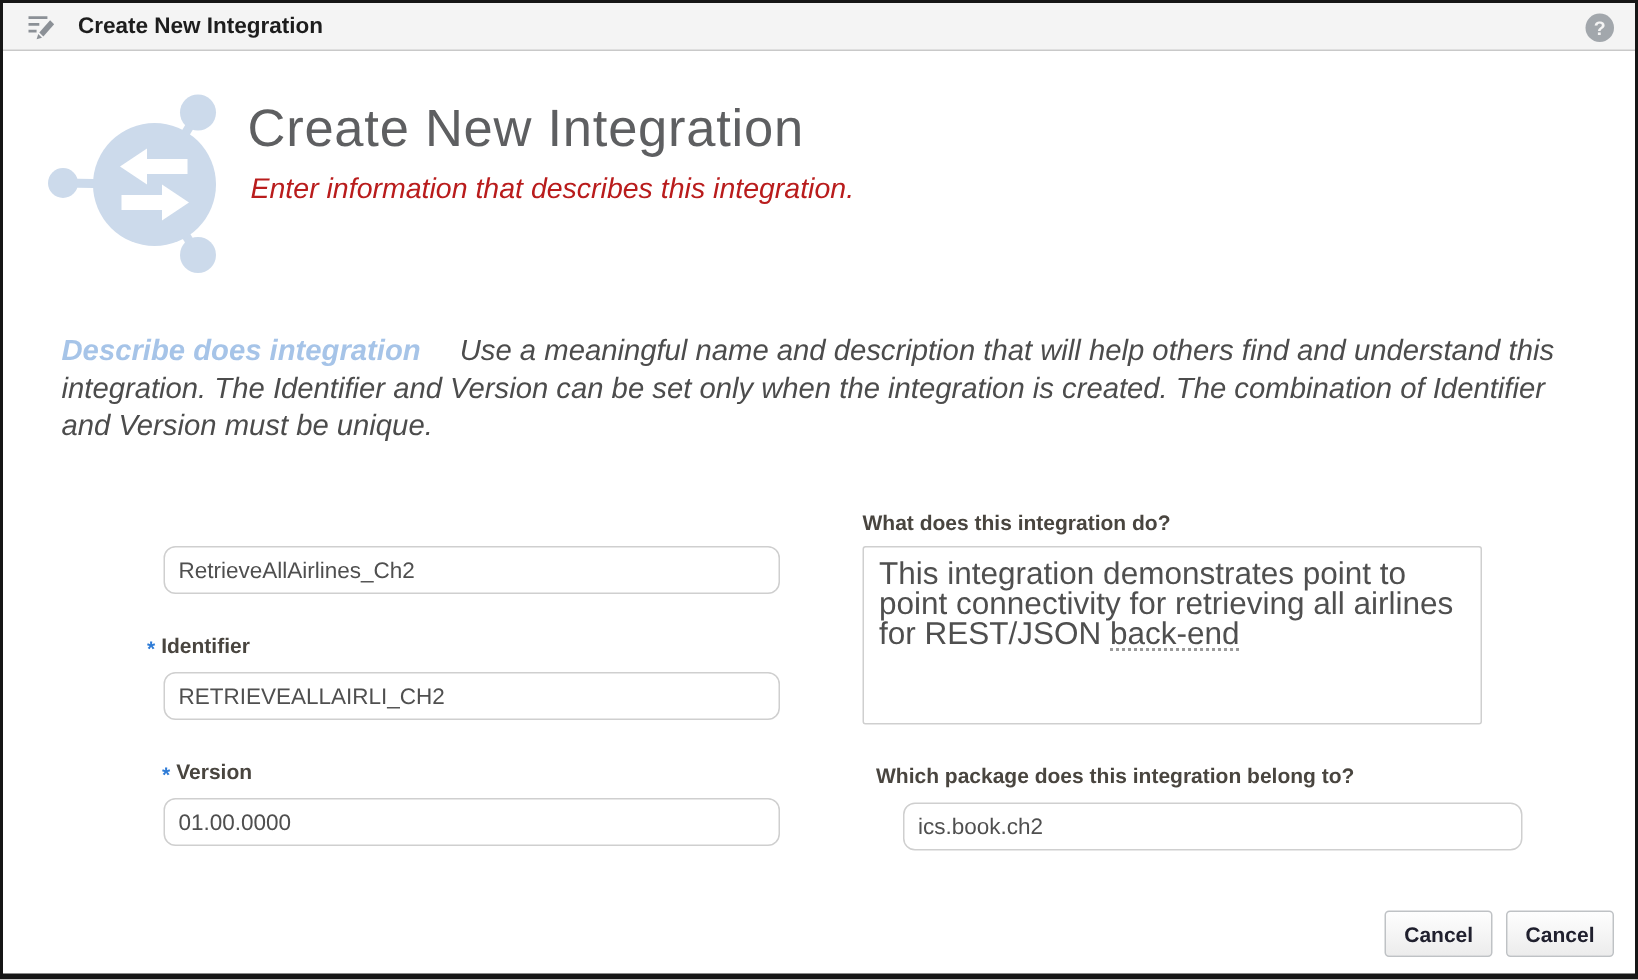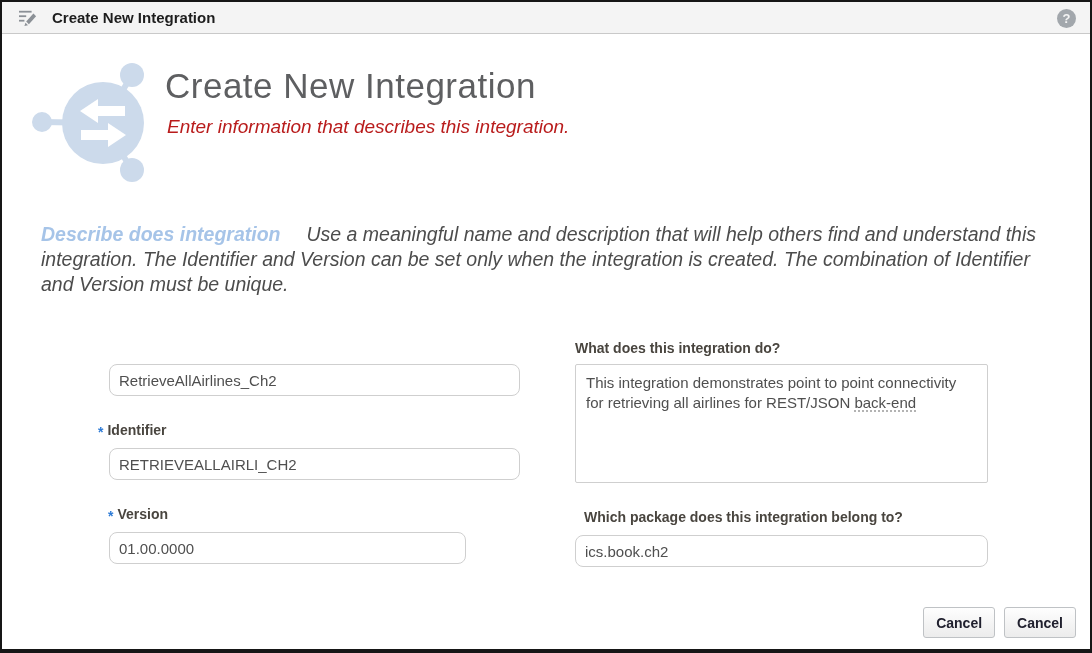--- a/index.html
+++ b/index.html
@@ -55,38 +55,38 @@
     position: absolute; font-size: 14px; font-weight: bold; color: #49453f;
   }
   .req { color: #2e7bd6; font-weight: bold; margin-right: 4px; position: relative; top: 2px; }
   .text-input {
     position: absolute; height: 32px; border: 1px solid #cfcfcf; border-radius: 8px;
     background: #fff; color: #4f4f4f; font-size: 15px;
     font-family: "Liberation Sans", sans-serif; padding: 0 9px; outline: none;
   }
   .textarea-box {
     position: absolute; border: 1px solid #cfcfcf; border-radius: 2px;
-    background: #fff; color: #4f4f4f; font-size: 15px; line-height: 20px;
+    background: #fff; color: #4f4f4f; font-size: 21px; line-height: 20px;
     padding: 8px 10px; cursor: text;
   }
   .misspelled { text-decoration: underline dotted #9a9a9a; text-underline-offset: 3px; }
 
   
   .lbl-name      { left: 106px; top: 336px; }
   .inp-name      { left: 107px; top: 362px; width: 411px; }
   .lbl-ident     { left: 96px; top: 420px; }
   .inp-ident     { left: 107px; top: 446px; width: 411px; }
   .lbl-version   { left: 106px; top: 504px; }
-  .inp-version   { left: 107px; top: 530px; width: 357px; }
+  .inp-version   { left: 107px; top: 530px; width: 411px; }
 
   
   .lbl-desc      { left: 573px; top: 338px; }
   .box-desc      { left: 573px; top: 362px; width: 413px; height: 119px; }
   .lbl-package   { left: 554px; top: 507px; margin-left: 28px; }
-  .inp-package   { left: 573px; top: 533px; width: 413px; }
+  .inp-package   { left: 600px; top: 533px; width: 413px; }
 
   
   .footer {
     position: absolute; right: 14px; bottom: 11px; display: flex; gap: 9px;
   }
   .btn {
     min-width: 62px; height: 31px; padding: 0 12px;
     background: linear-gradient(#fefefe, #ececec);
     border: 1px solid #bfc2c5; border-radius: 3px;
     font-family: "Liberation Sans", sans-serif;

